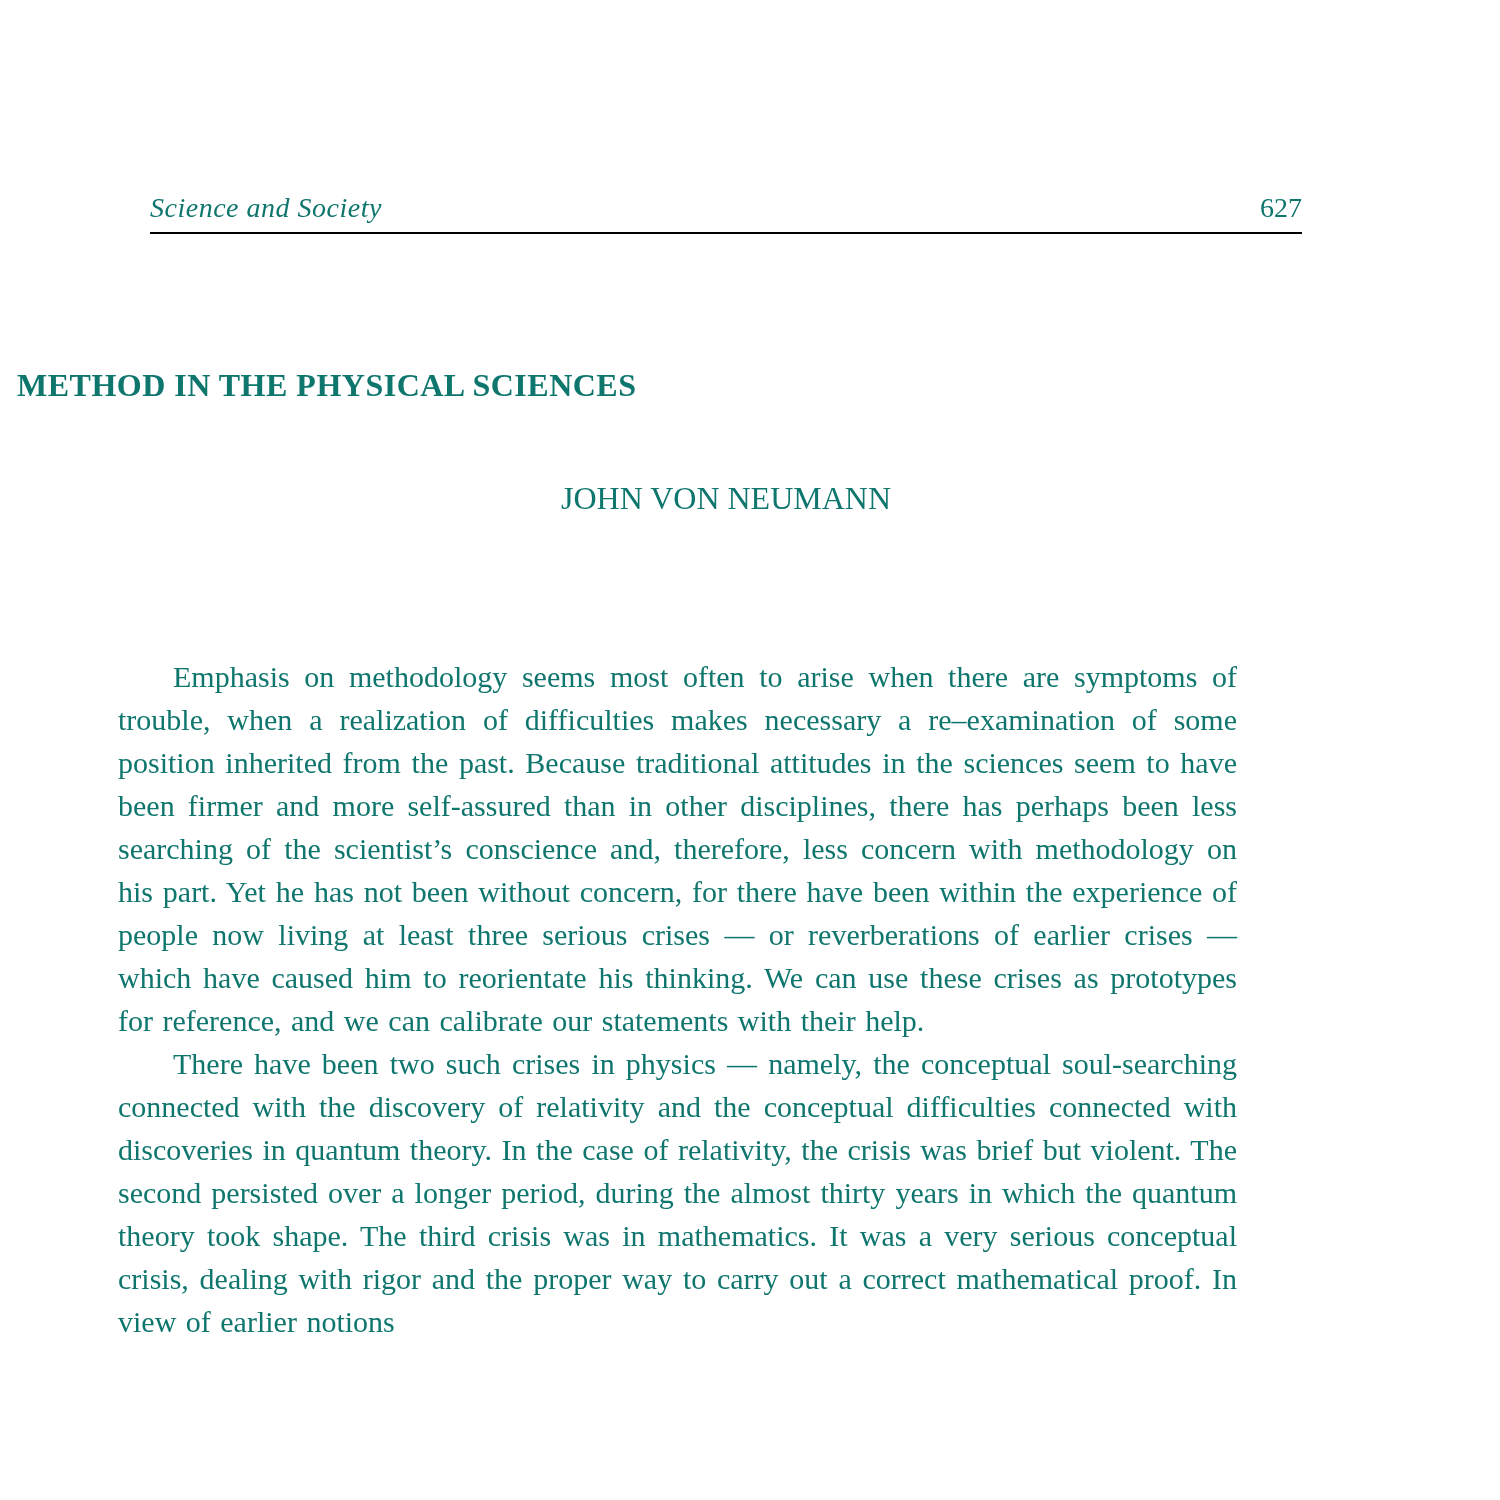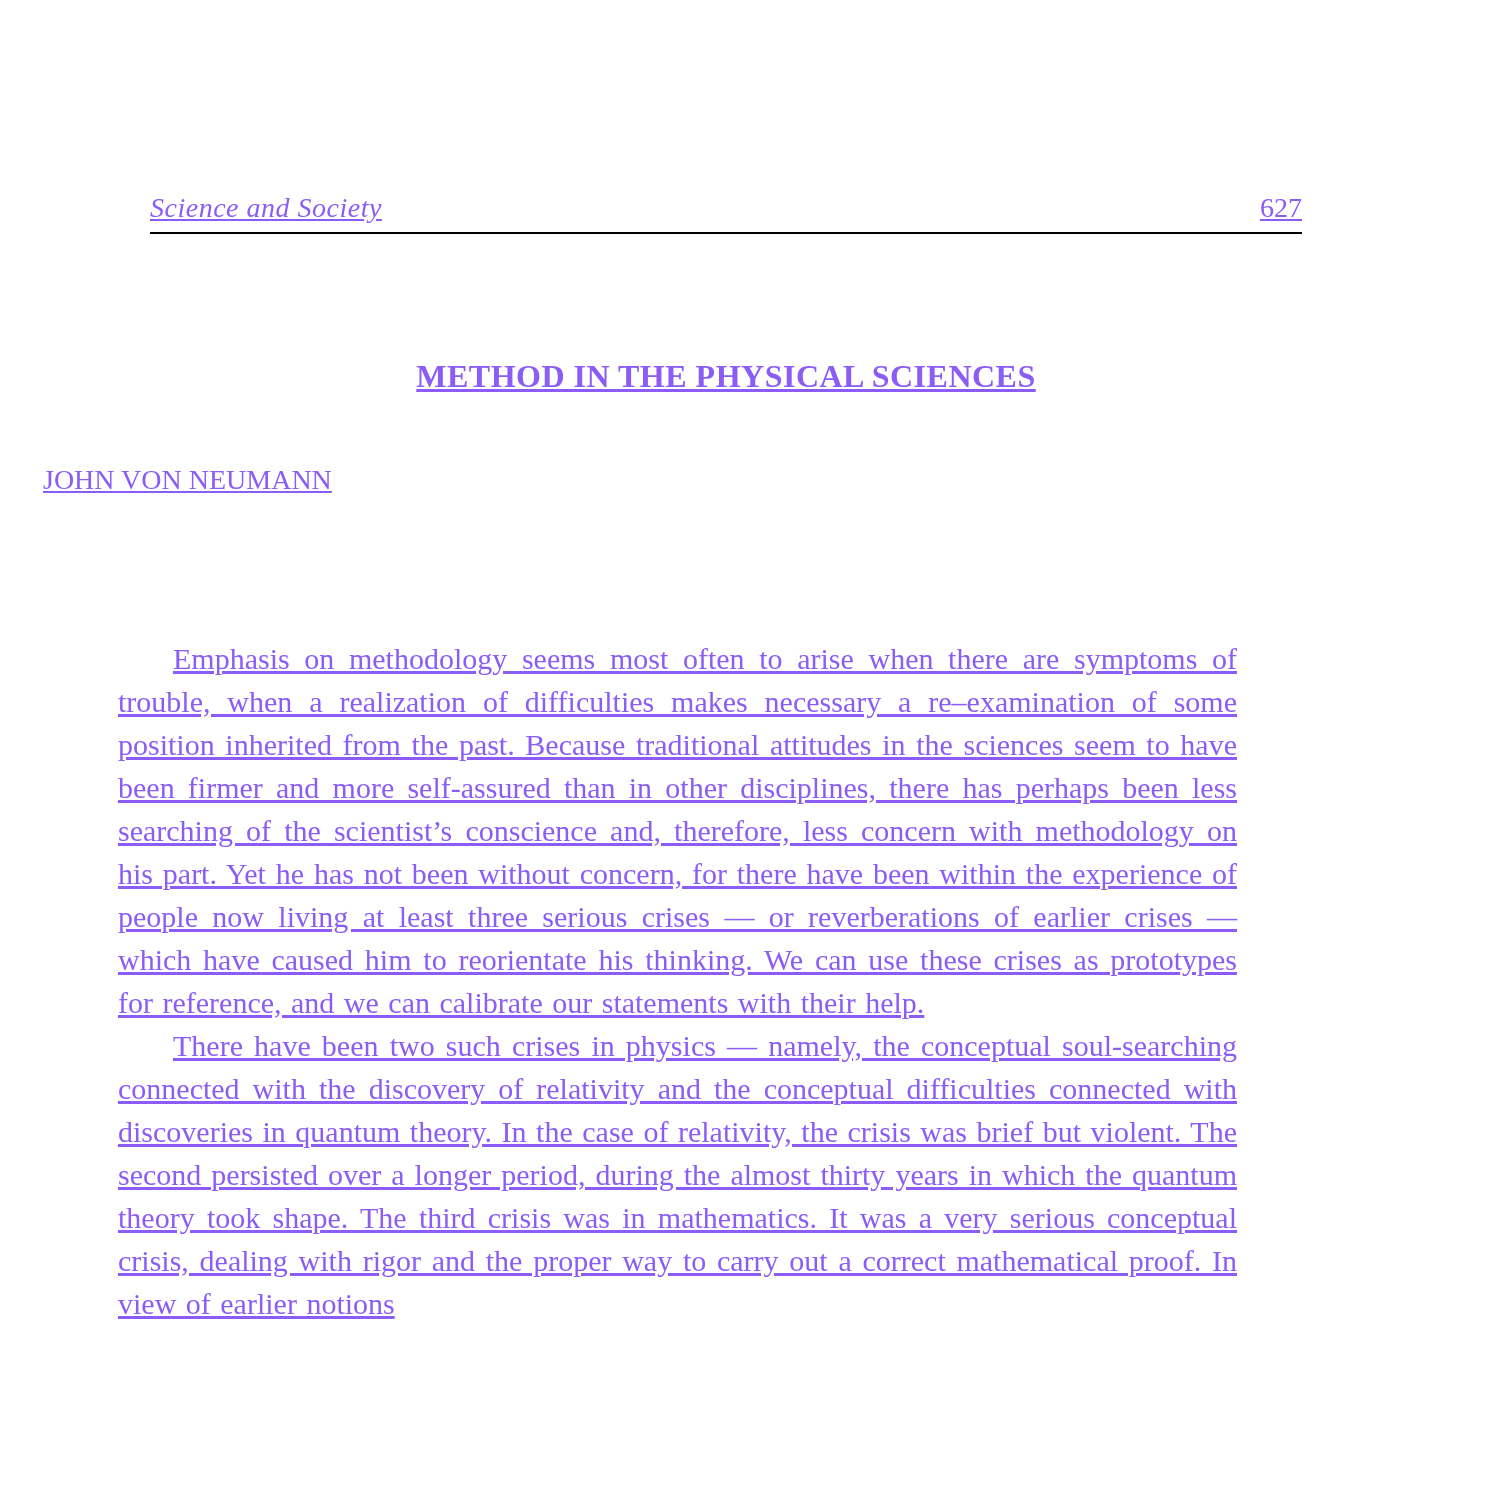--- a/index.html
+++ b/index.html
@@ -5,25 +5,24 @@
   html, body {
     margin: 0;
     padding: 0;
     background: #ffffff;
   }
   .page {
     position: relative;
     width: 1452px;
     height: 1500px;
     background: #ffffff;
-    color: #8b5cf6;
+    color: #0f766e;
     font-family: "Liberation Serif", serif;
     overflow: hidden;
     box-sizing: border-box;
-    text-decoration: underline;
   }
   .running-header {
     display: flex;
     justify-content: space-between;
     align-items: baseline;
     margin: 0 150px;
     padding-top: 165px;
     font-size: 28px;
   }
   .journal-name {
@@ -34,33 +33,31 @@
     font-style: normal;
     margin-top: 27px;
   }
   .header-rule {
     margin: 8px 150px 0 150px;
     border: none;
     border-top: 2px solid #000000;
     height: 0;
   }
   .article-title {
-    margin: 8px;
+    margin: 17px;
     padding-top: 116px;
-    text-align: center;
     font-size: 32px;
     font-weight: bold;
     letter-spacing: 0.5px;
   }
   .byline {
-    text-align: left;
+    text-align: center;
     padding-top: 55px;
-    font-size: 28px;
+    font-size: 32px;
     line-height: 44px;
-    margin-left: 43px;
   }
   .author-name {
     font-style: normal;
   }
   .author-role,
   .author-affiliation {
     font-style: italic;
   }
   .body-text {
     padding: 135px 215px 0 118px;

